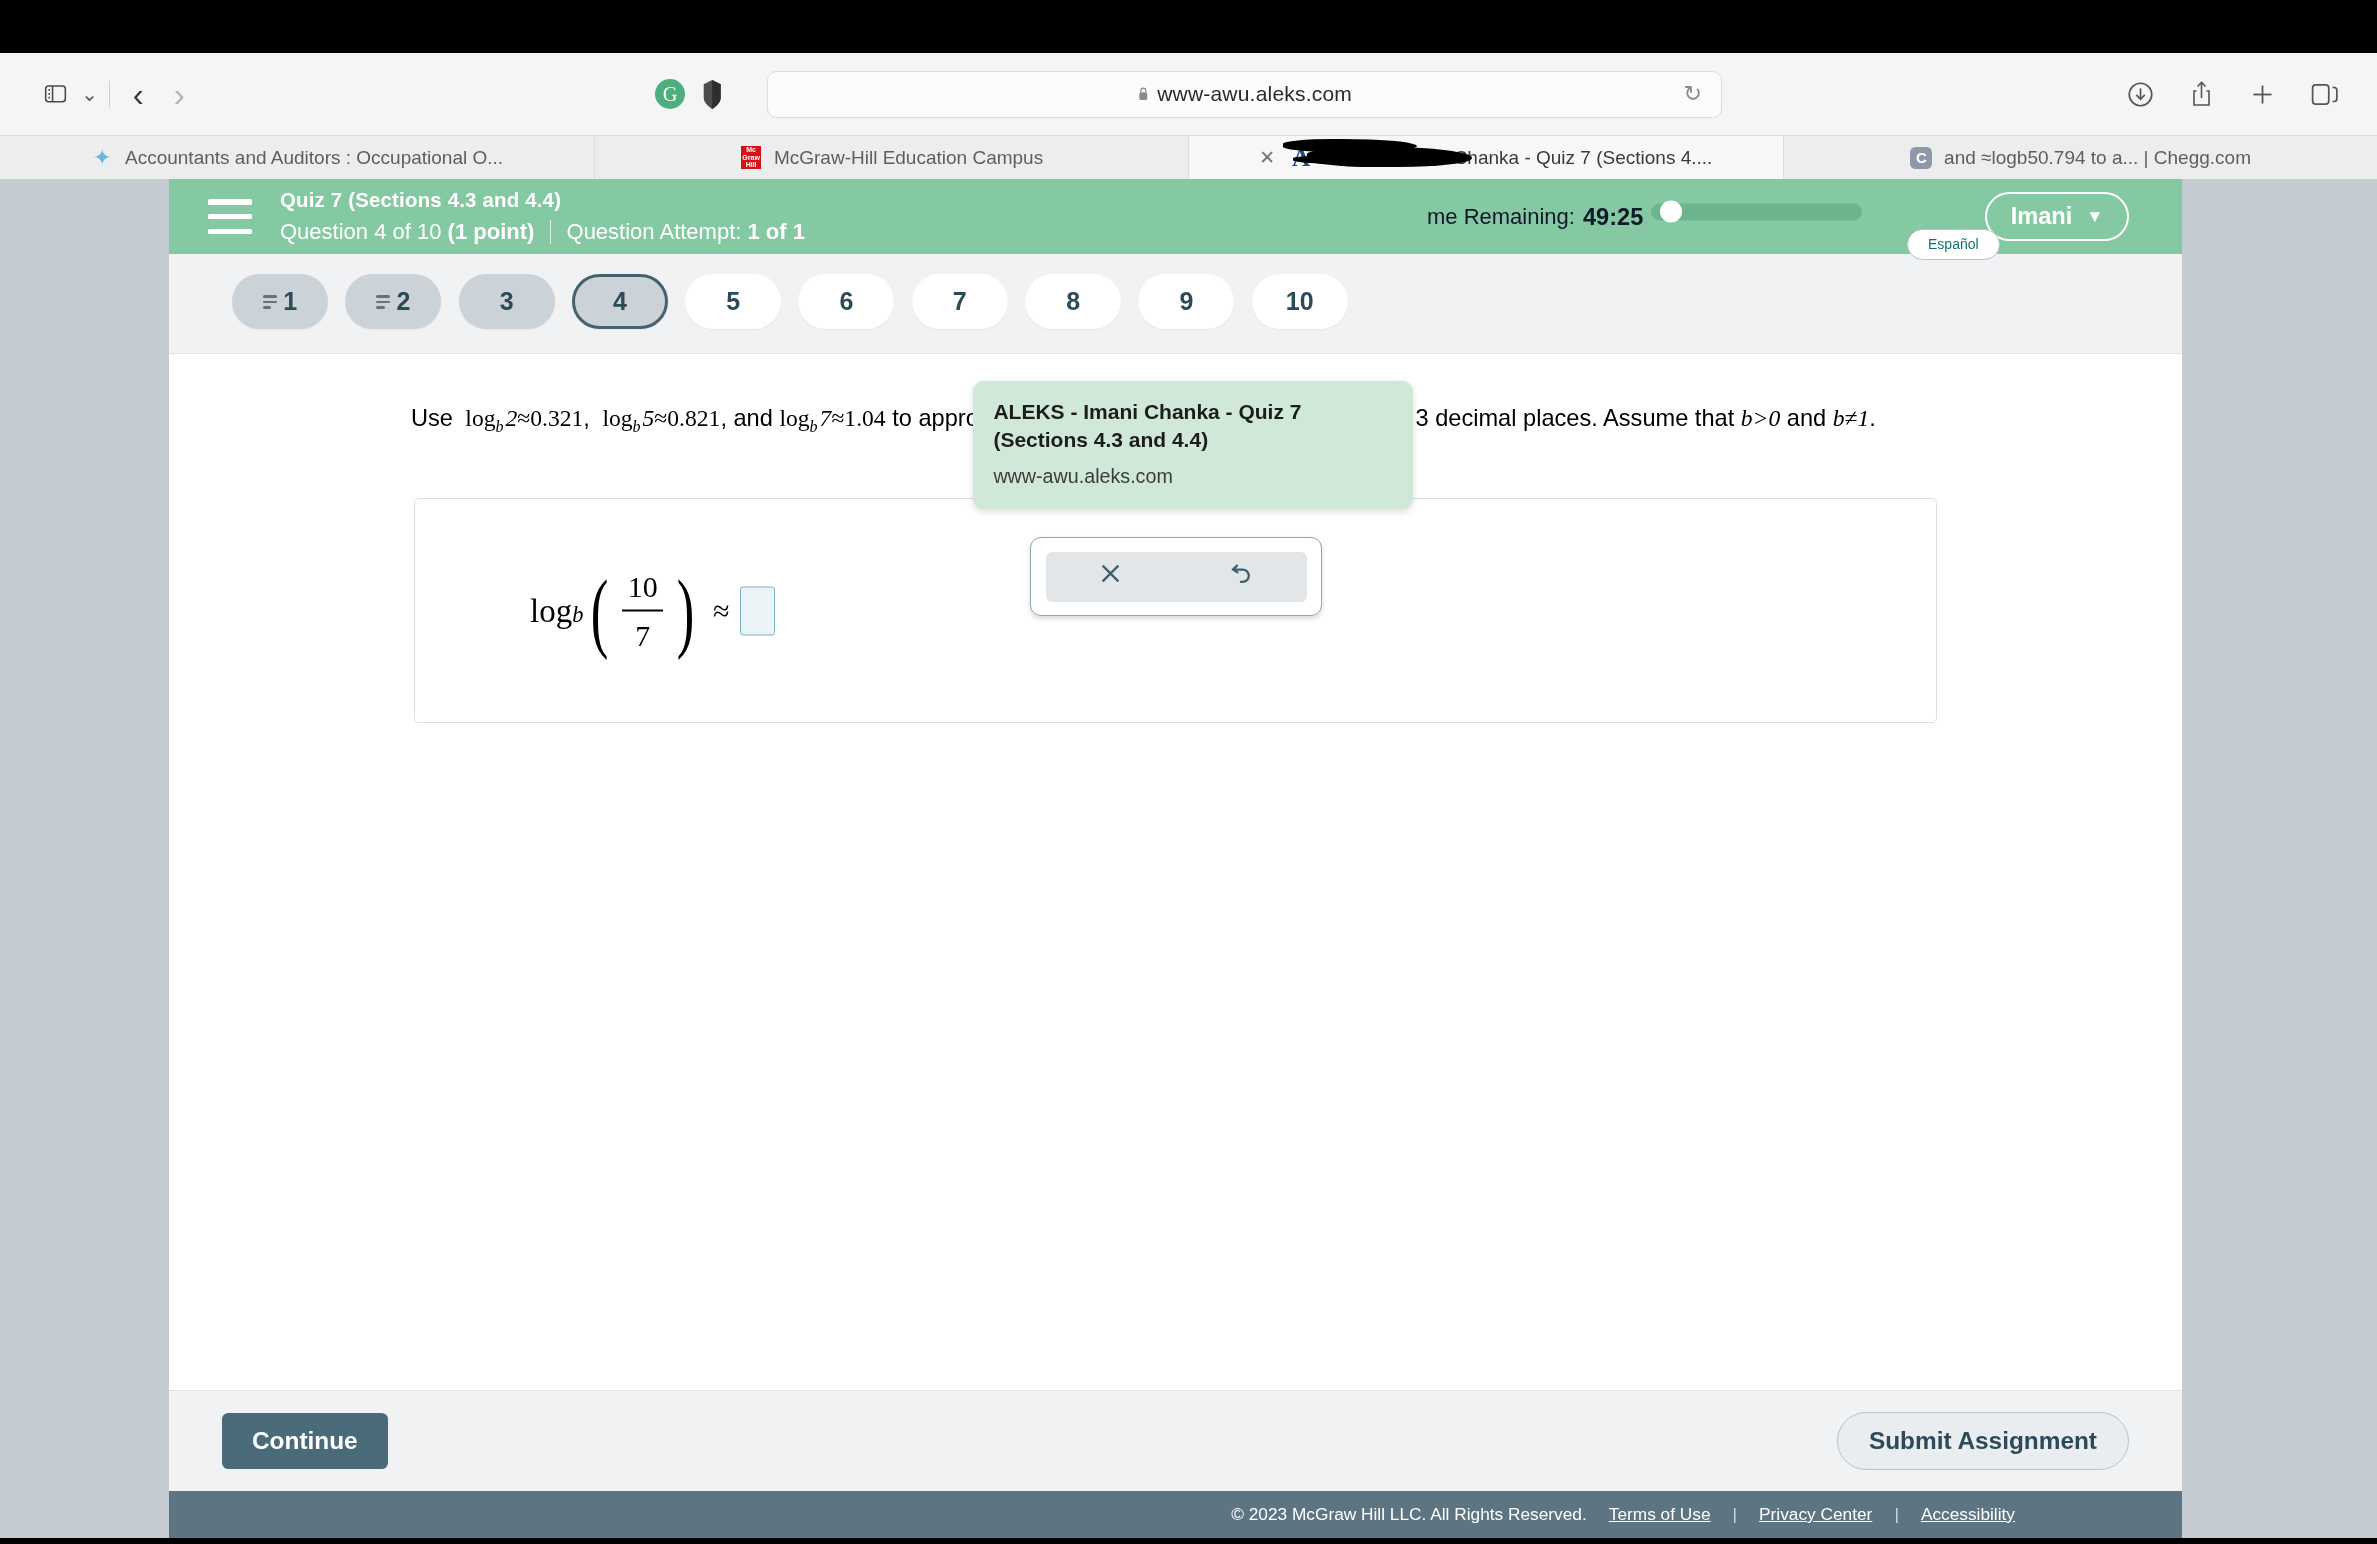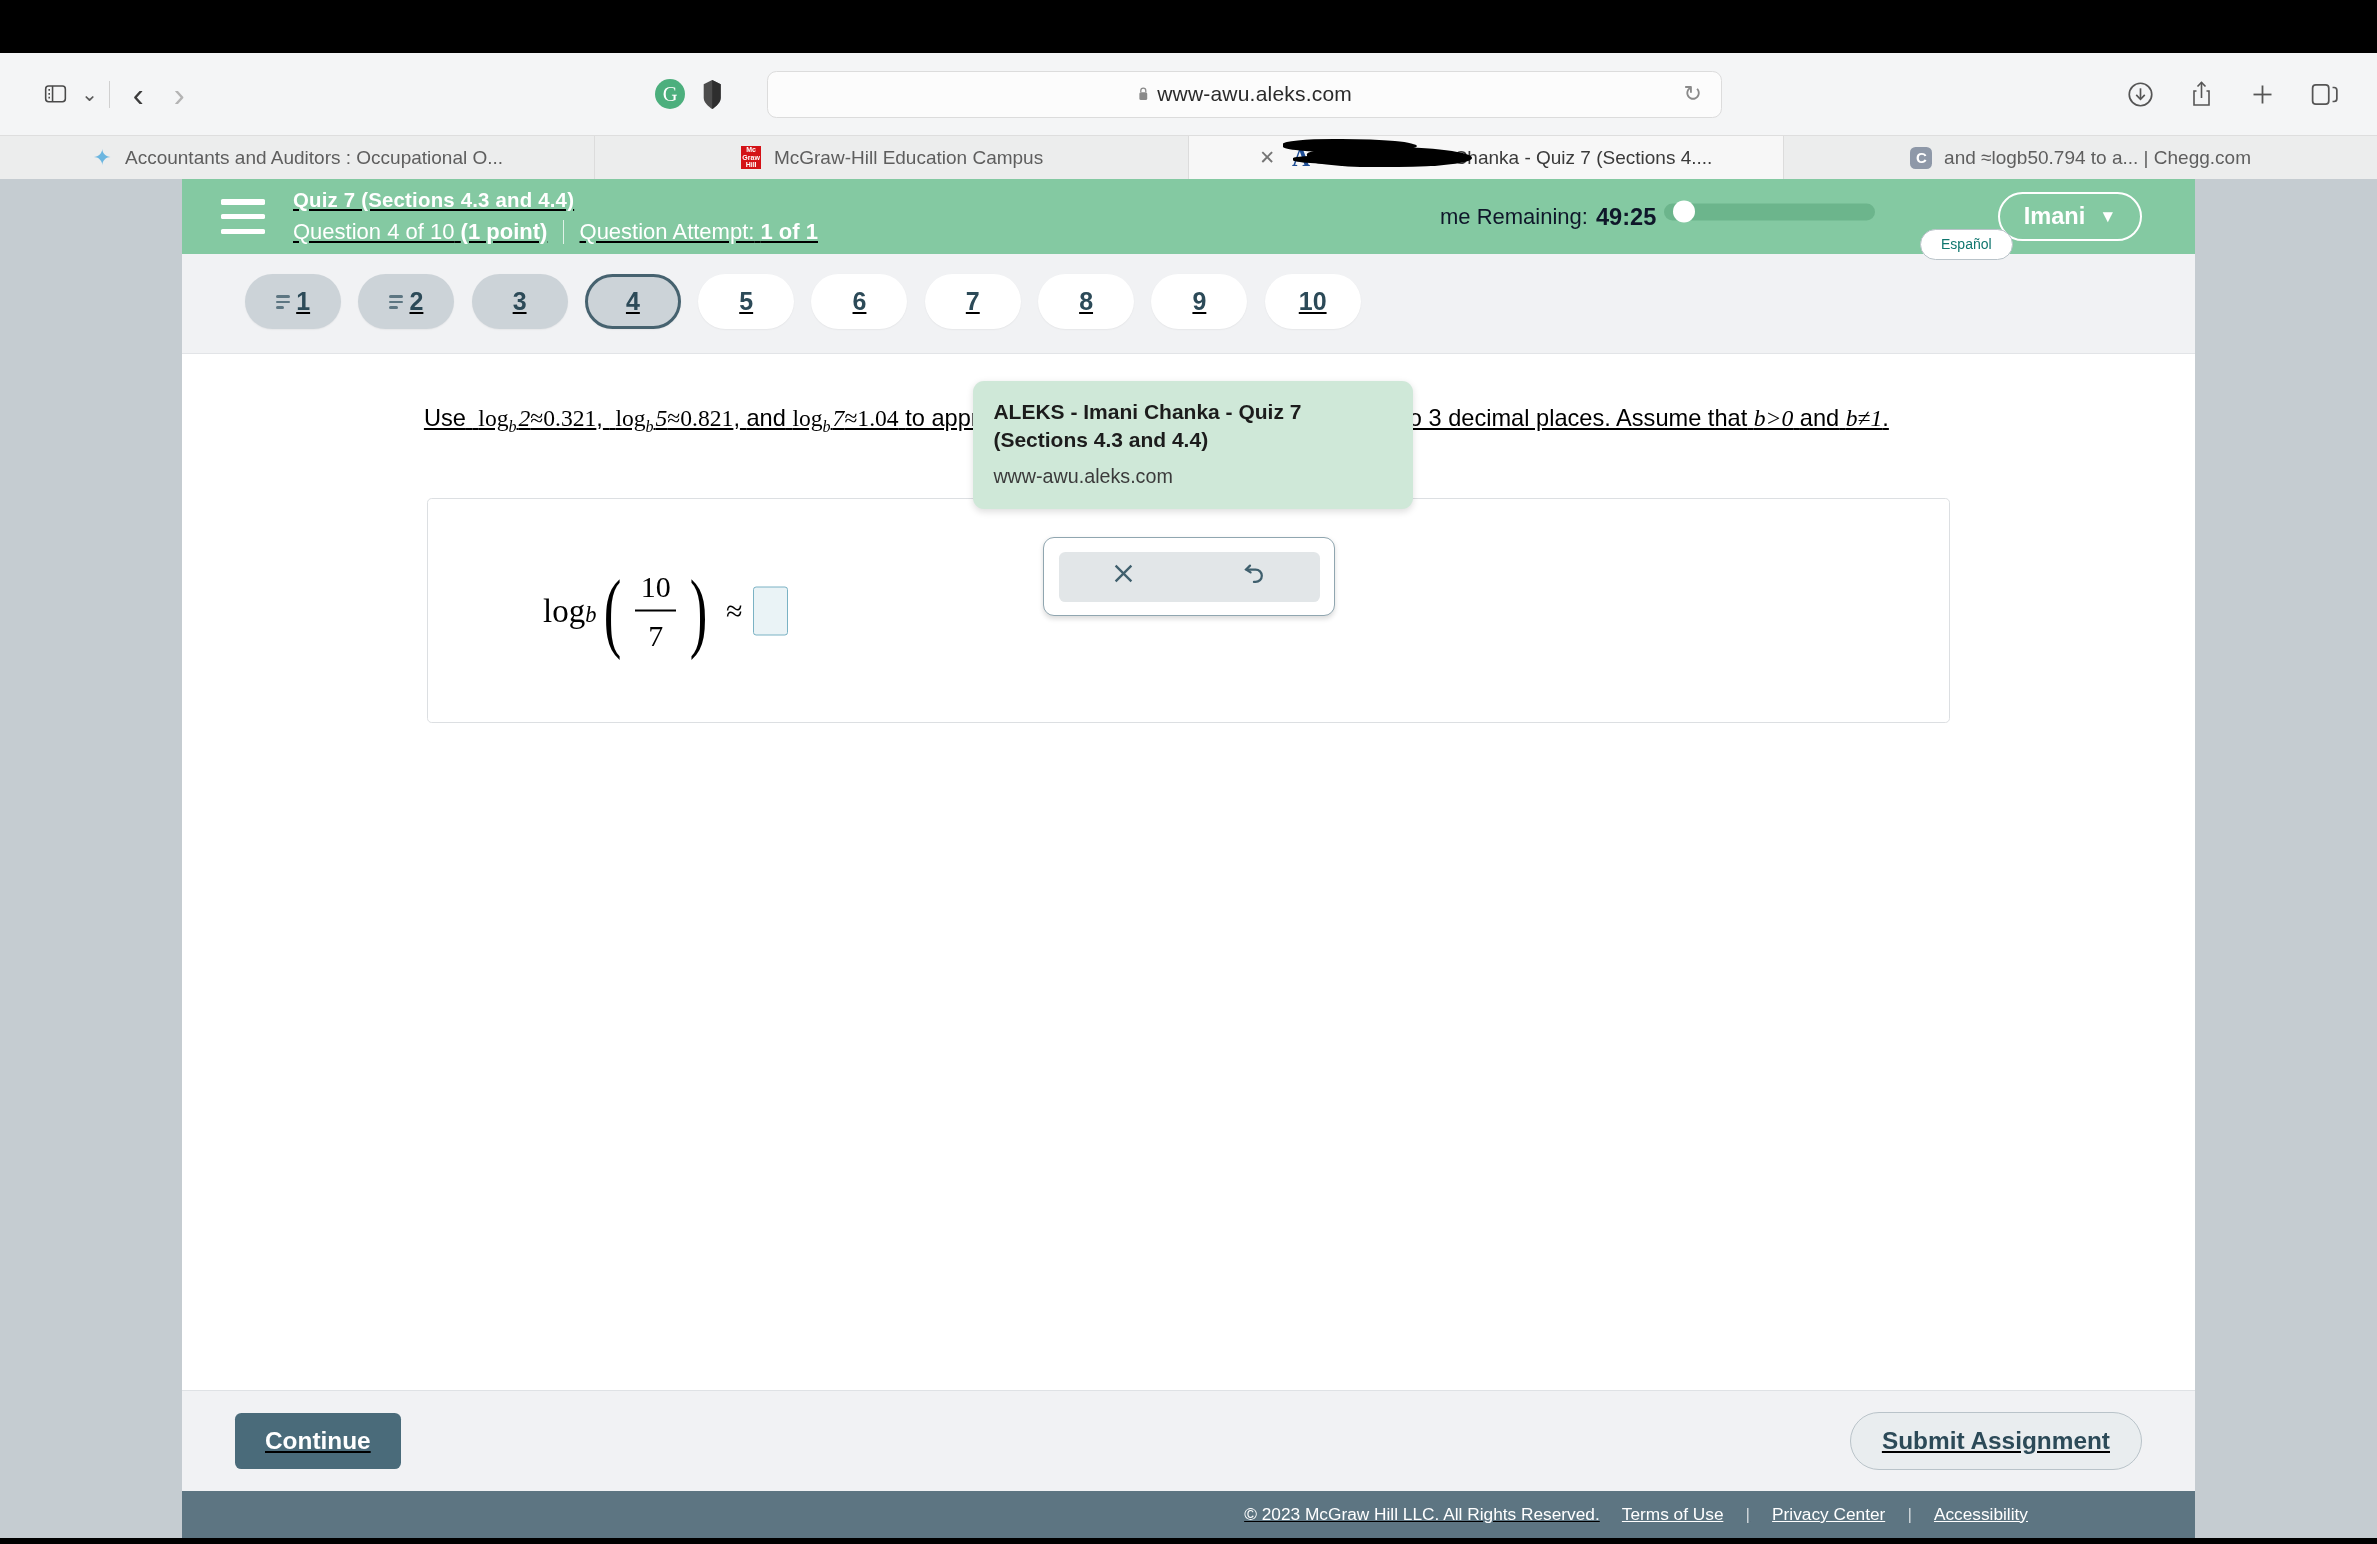--- a/index.html
+++ b/index.html
@@ -83,22 +83,22 @@
     width: 22px; height: 22px; border-radius: 5.5px; background: #8e98a8; color: #fff;
     font-size: 15px; font-weight: bold; display:flex; align-items:center; justify-content:center;
   }
   .redacted {
     position: absolute; background: #000; border-radius: 40% 60% 50% 45%;
   }
 
   
   .page-wrap { position: relative; width: 100%; height: 1359px; background: #c5ccd1; }
   .page {
-    position: absolute; left: 182px; top: 0; width: 2013px; height: 100%;
-    background: #fff; display: flex; flex-direction: column; text-decoration: underline;
+    position: absolute; left: 169px; top: 0; width: 2013px; height: 100%;
+    background: #fff; display: flex; flex-direction: column;
   }
 
   
   .aleks-header {
     height: 75px; background: #84c9a2; display: flex; align-items: center;
     padding-left: 39px; position: relative; flex: 0 0 auto;
   }
   .hamburger { width: 44px; height: 35px; display:flex; flex-direction: column;
     justify-content: space-between; margin-right: 28px; }
   .hamburger span { display:block; height: 5.5px; background:#fff; border-radius: 1.6px; }

